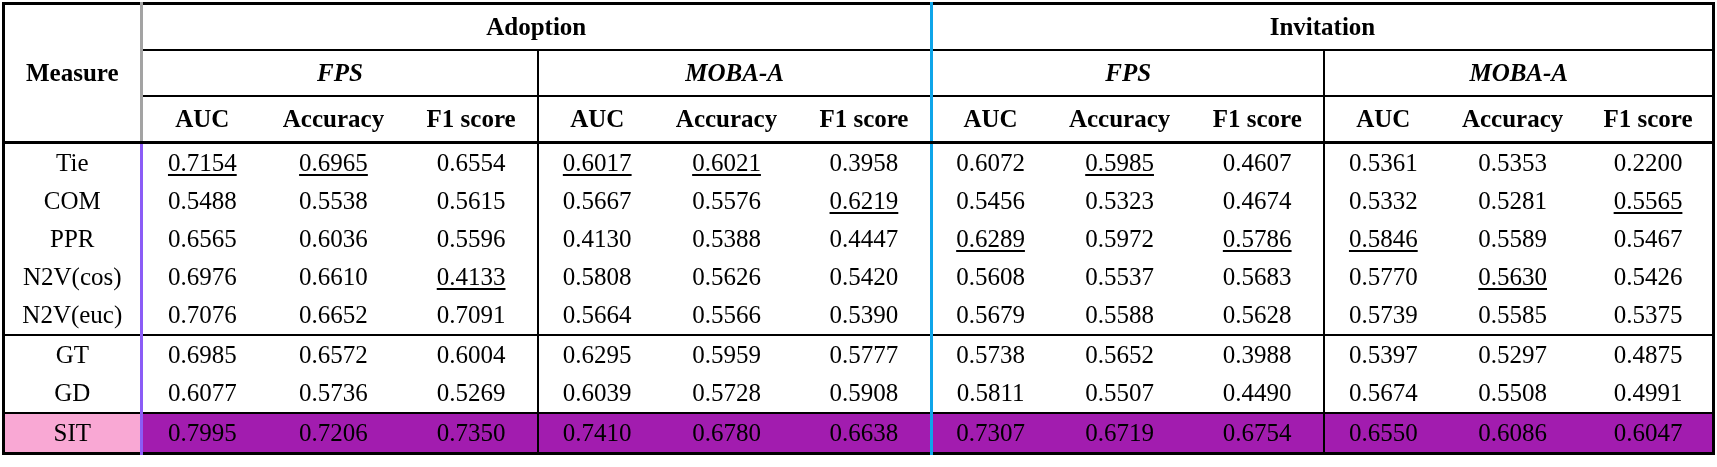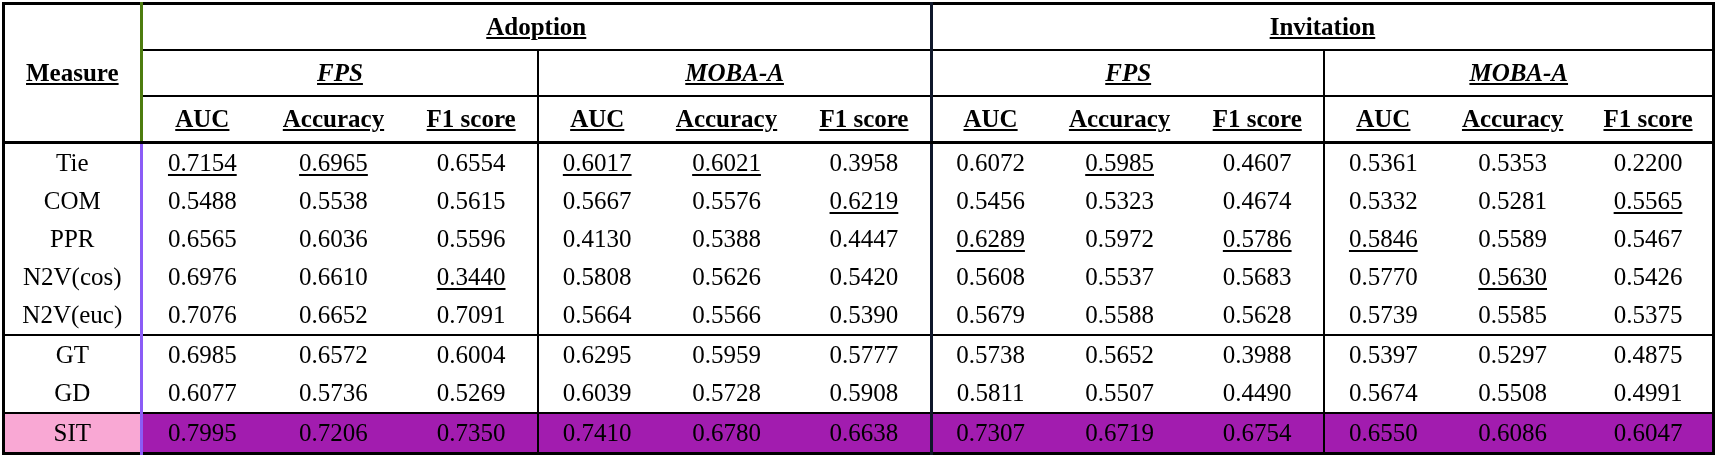--- a/index.html
+++ b/index.html
@@ -36,44 +36,43 @@
     border-top: 3px solid #000;
     border-bottom: 3px solid #000;
     border-left: 3px solid #000;
     border-right: 3px solid #000;
   }
   
   .hrow th {
     font-weight: bold;
     height: 44px;
     line-height: 44px;
-    text-decoration: underline;
   }
   .measure-head {
     font-weight: bold;
     font-size: 26px;
-    border-right: 3px solid #4d7c0f;
+    border-right: 3px solid #a3a3a3;
     border-bottom: 3px solid #000;
   }
   .grp-top {
     border-bottom: 2px solid #000;
   }
   .grp-italic {
     font-style: italic;
     font-weight: bold;
     border-bottom: 2px solid #000;
     margin-left: 24px;
   }
   .sub-head {
     border-bottom: 3px solid #000;
     font-weight: bold;
     font-size: 24px;
   }
   .vsep-strong {
-    border-left: 3px solid #0f172a;
+    border-left: 3px solid #0ea5e9;
   }
   .vsep-thin {
     border-left: 2px solid #000;
   }
   .row-label {
     border-right: 3px solid #8b5cf6;
     font-size: 25px;
   }
   tbody tr td {
     height: 38px;
@@ -184,21 +183,21 @@
           <td>0.5972</td>
           <td><span class="under">0.5786</span></td>
           <td class="vsep-thin"><span class="under">0.5846</span></td>
           <td>0.5589</td>
           <td>0.5467</td>
         </tr>
         <tr>
           <td class="row-label">N2V(cos)</td>
           <td>0.6976</td>
           <td>0.6610</td>
-          <td><span class="under">0.3440</span></td>
+          <td><span class="under">0.4133</span></td>
           <td class="vsep-thin">0.5808</td>
           <td>0.5626</td>
           <td>0.5420</td>
           <td class="vsep-strong">0.5608</td>
           <td>0.5537</td>
           <td>0.5683</td>
           <td class="vsep-thin">0.5770</td>
           <td><span class="under">0.5630</span></td>
           <td>0.5426</td>
         </tr>

